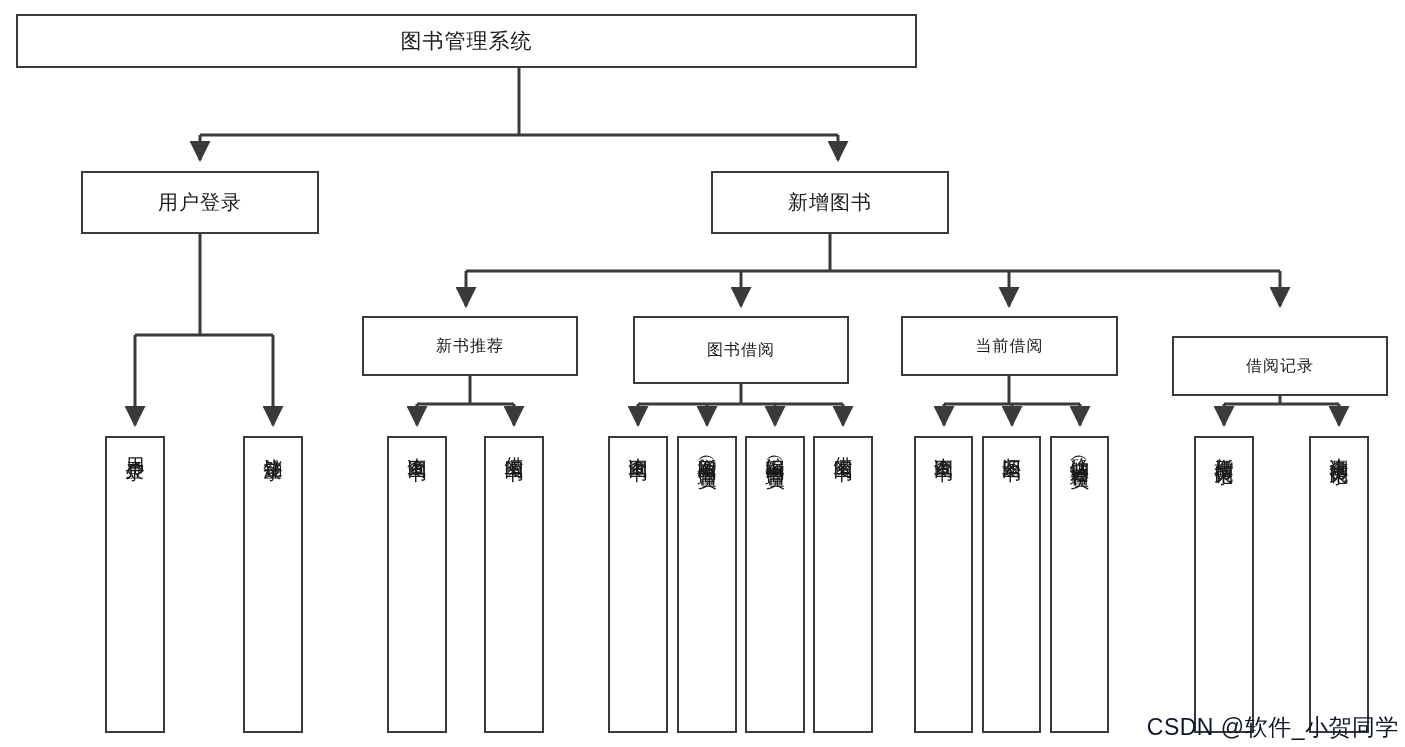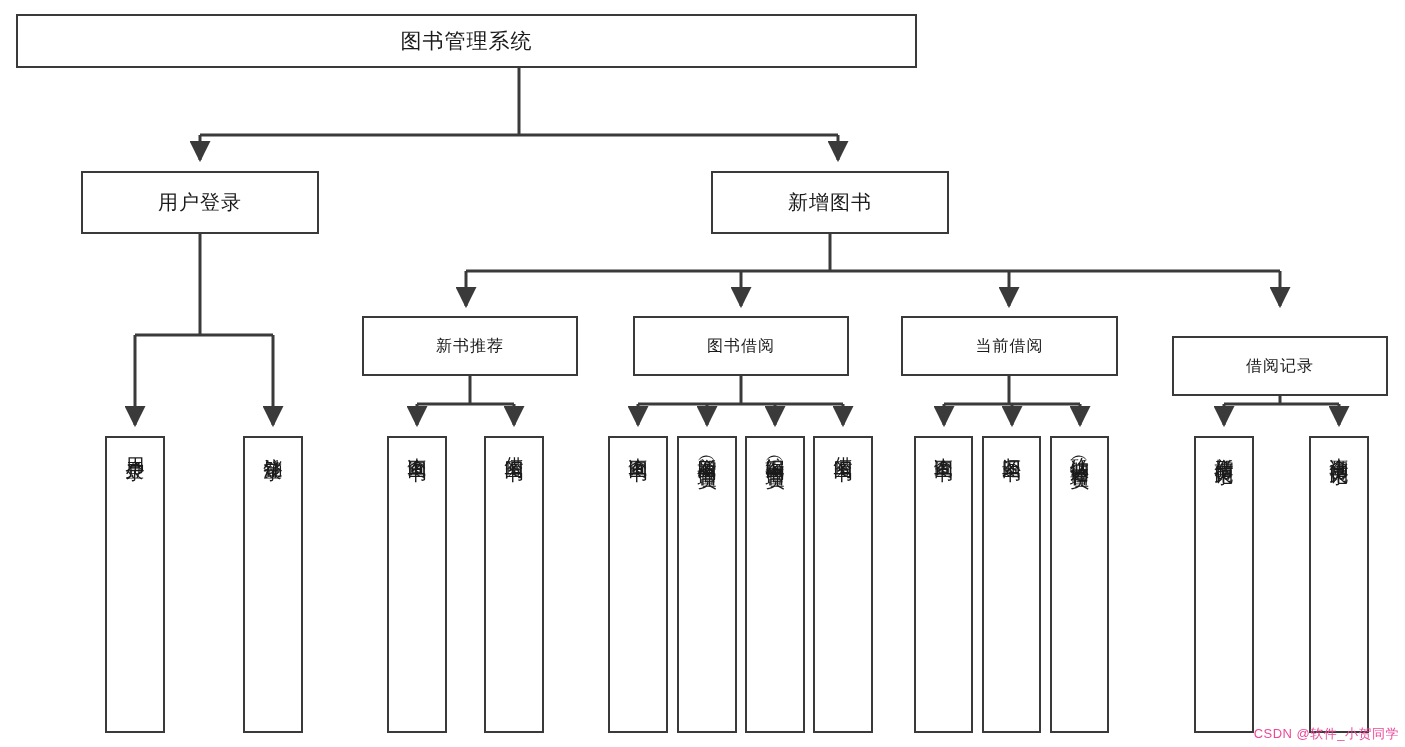--- a/index.html
+++ b/index.html
@@ -60,22 +60,22 @@
     text-align: center;
   }
   .hlabel {
     white-space: nowrap;
     letter-spacing: 1px;
   }
   .watermark {
     position: absolute;
     right: 6px;
     bottom: 4px;
-    font-size: 13px;
-    color: #ec4899;
+    font-size: 23px;
+    color: #0f172a;
     letter-spacing: 0.5px;
     white-space: nowrap;
     z-index: 6;
   }
 </style>
 </head>
 <body>
 
 <div id="canvas">
 
@@ -136,21 +136,21 @@
   <div class="node level1" style="left:81px; top:171px; width:238px; height:63px;">
     <span class="hlabel">用户登录</span>
   </div>
   <div class="node level1" style="left:711px; top:171px; width:238px; height:63px;">
     <span class="hlabel">新增图书</span>
   </div>
 
   <div class="node level2" style="left:362px; top:316px; width:216px; height:60px;">
     <span class="hlabel">新书推荐</span>
   </div>
-  <div class="node level2" style="left:633px; top:316px; width:216px; height:60px;">
+  <div class="node level2" style="left:633px; top:316px; width:216px; height:68px;">
     <span class="hlabel">图书借阅</span>
   </div>
   <div class="node level2" style="left:901px; top:316px; width:217px; height:60px;align-items:center;">
     <span class="hlabel">当前借阅</span>
   </div>
   <div class="node level2" style="left:1172px; top:316px; width:216px; height:60px;margin-top:20px;">
     <span class="hlabel">借阅记录</span>
   </div>
 
   <div class="node leaf" style="left:105px; top:436px; width:60px; height:297px;">

